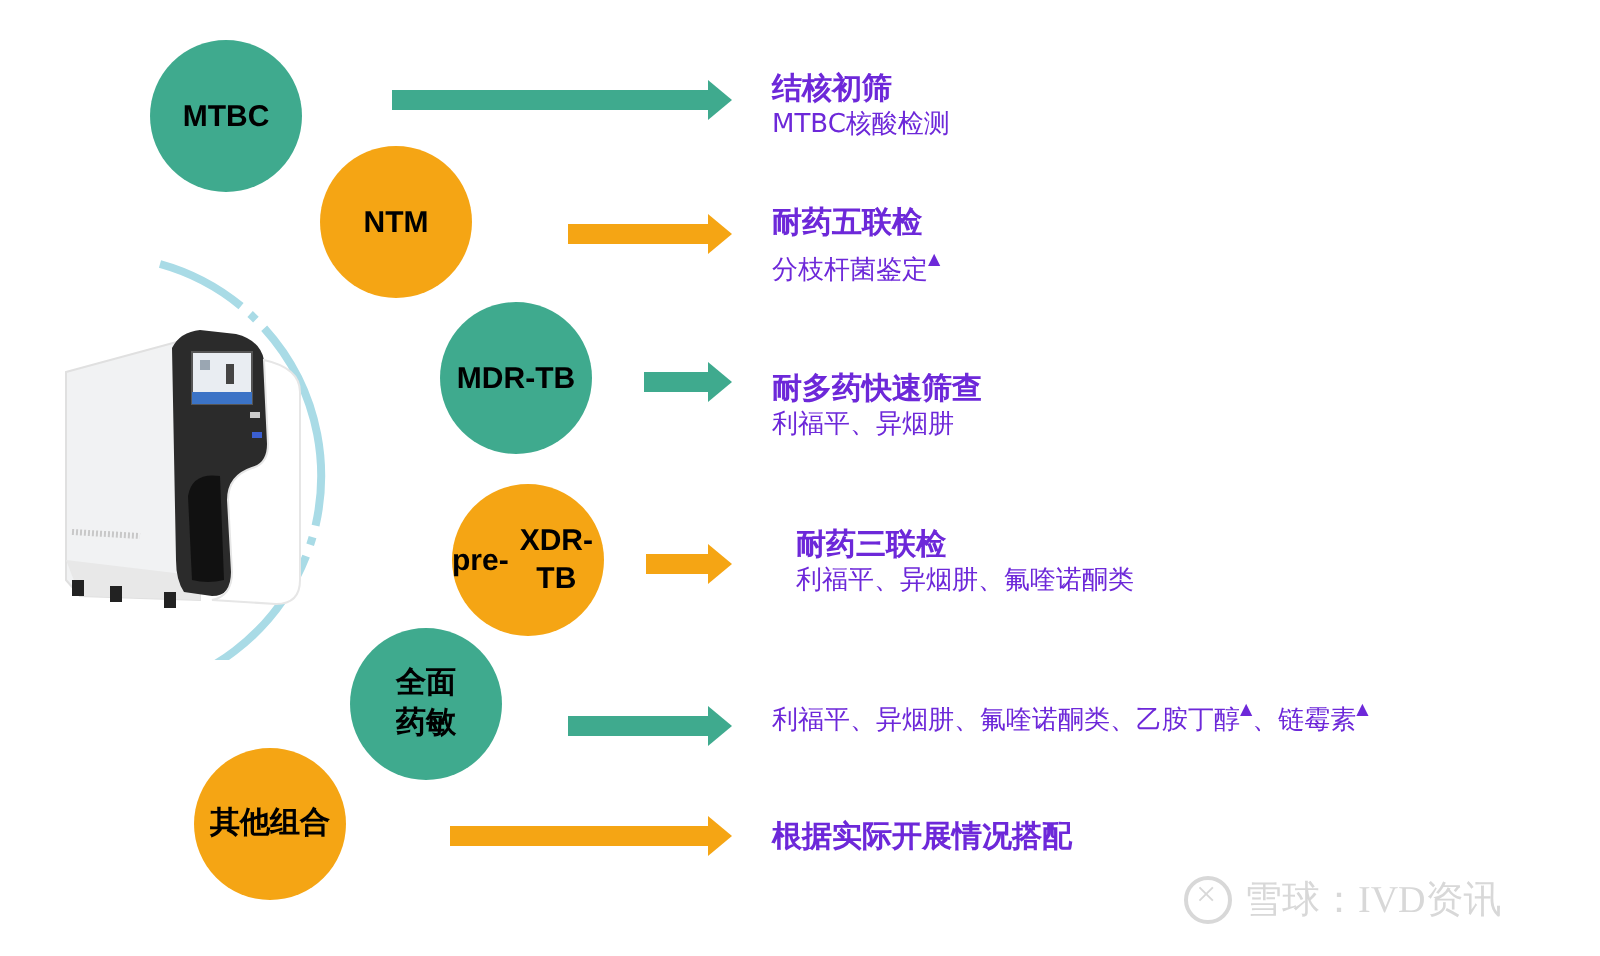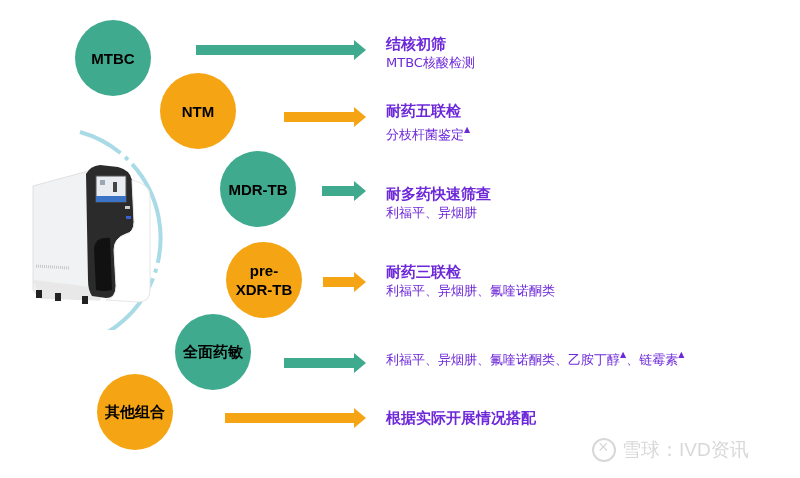--- a/index.html
+++ b/index.html
@@ -29,21 +29,21 @@
   .arrow.orange .shaft { background: #f5a514; }
   .arrow.orange .head { border-left-color: #f5a514; }
   .label { position: absolute; left: 386px; color: #6d28d9; }
   .label .title { font-size: 15px; font-weight: bold; line-height: 20px; display: block; }
   .label .sub { font-size: 13px; font-weight: normal; line-height: 18px; display: block; white-space: nowrap; }
   .label .sub.light { font-weight: normal; }
   .tri { font-size: 8px; vertical-align: 7px; }
   .device { position: absolute; left: 0; top: 130px; width: 190px; height: 200px; }
   .watermark {
     position: absolute; left: 592px; top: 437px; color: #d8d8d8; font-size: 19px;
-    font-family: Liberation Sans, sans-serif; display: flex; align-items: center; gap: 6px;
+    font-family: Liberation Serif, serif; display: flex; align-items: center; gap: 6px;
   }
   .wm-logo { width: 24px; height: 24px; border: 2px solid #d8d8d8; border-radius: 50%; box-sizing: border-box; position: relative; }
   .wm-logo::after { content: "×"; position: absolute; left: 4px; top: -3px; font-size: 18px; color: #d8d8d8; }
 </style>
 </head>
 <body>
 
 <svg class="device" viewBox="0 0 190 200" width="190" height="200">
 
   <path d="M80 10 A 110 110 0 0 1 80 222" fill="none" stroke="#a9dbe6" stroke-width="4" stroke-dasharray="46 6 4 6 60 0" transform="translate(0,-8)"></path>
@@ -74,25 +74,25 @@
 
 <div class="circle teal" style="left:75px; top:20px;">
   <span>MTBC</span>
 </div>
 <div class="circle orange" style="left:160px; top:73px;">
   <span>NTM</span>
 </div>
 <div class="circle teal" style="left:220px; top:151px;">
   <span>MDR-TB</span>
 </div>
-<div class="circle orange" style="left:226px; top:242px; flex-direction:column;">
+<div class="circle orange" style="left:226px; top:242px; flex-direction:row;">
   <span>pre-</span>
   <span>XDR-TB</span>
 </div>
-<div class="circle teal cn" style="left:175px; top:314px; flex-direction:row;">
+<div class="circle teal cn" style="left:175px; top:314px; flex-direction:column;">
   <span>全面</span>
   <span>药敏</span>
 </div>
 <div class="circle orange cn" style="left:97px; top:374px; flex-direction:row;">
   <span>其他</span>
   <span>组合</span>
 </div>
 
 <div class="arrow teal" style="left:196px; top:40px; width:170px;">
   <div class="shaft" style="width:160px;"></div>
@@ -124,21 +124,21 @@
   <span class="sub light">MTBC核酸检测</span>
 </div>
 <div class="label" style="top:101px;">
   <span class="title">耐药五联检</span>
   <span class="sub"><span>分枝杆菌鉴定</span><span class="tri">▲</span></span>
 </div>
 <div class="label" style="top:173px;margin-top:11px;">
   <span class="title">耐多药快速筛查</span>
   <span class="sub">利福平、异烟肼</span>
 </div>
-<div class="label" style="top:262px;">
+<div class="label" style="top:262px;margin-left:12px;">
   <span class="title">耐药三联检</span>
   <span class="sub">利福平、异烟肼、氟喹诺酮类</span>
 </div>
 <div class="label" style="top:346px;">
   <span class="sub"><span>利福平、异烟肼、氟喹诺酮类、乙胺丁醇</span><span class="tri">▲</span><span>、链霉素</span><span class="tri">▲</span></span>
 </div>
 <div class="label" style="top:408px;">
   <span class="title">根据实际开展情况搭配</span>
 </div>
 

